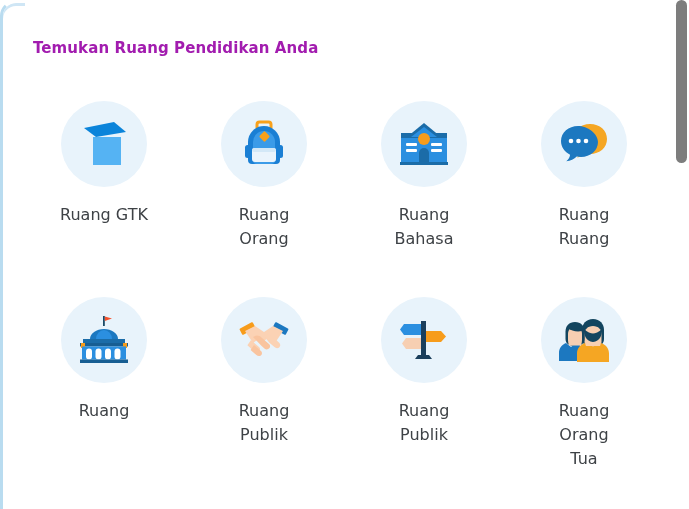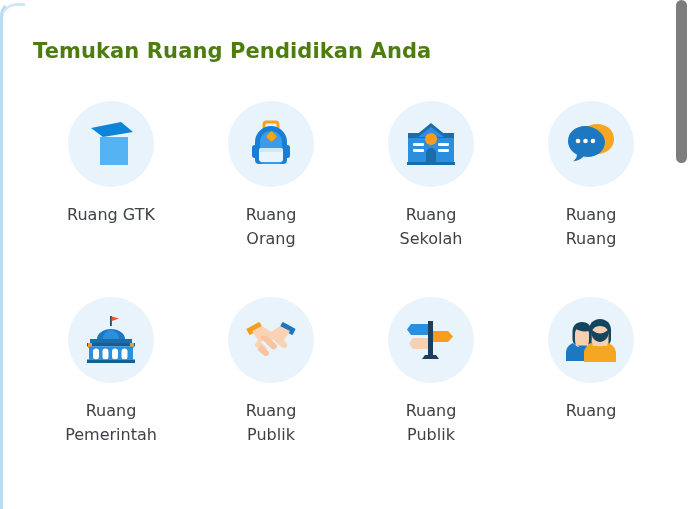--- a/index.html
+++ b/index.html
@@ -31,29 +31,29 @@
     left: -3px; top: 0;
     width: 22px; height: 22px;
     border-top: 3px solid #cfe6f5;
     border-left: 3px solid #cfe6f5;
     border-top-left-radius: 16px;
     pointer-events: none;
   }
   .page-title {
     position: absolute;
     left: 30px; top: 36px;
-    font-size: 21px;
+    font-size: 15px;
     font-weight: bold;
-    color: #4d7c0f;
+    color: #a21caf;
     letter-spacing: .1px;
     white-space: nowrap;
   }
   .grid {
     position: absolute;
-    left: 28px; top: 98px;
+    left: 21px; top: 98px;
     width: 640px;
     display: grid;
     grid-template-columns: repeat(4, 160px);
     grid-row-gap: 46px;
   }
   .tile {
     width: 160px;
     display: flex;
     flex-direction: column;
     align-items: center;
@@ -143,21 +143,21 @@
             <rect x="9" y="26" width="11" height="3" rx="1" fill="#ffffff"></rect>
             <rect x="9" y="32" width="11" height="3" rx="1" fill="#ffffff"></rect>
             <rect x="34" y="26" width="11" height="3" rx="1" fill="#ffffff"></rect>
             <rect x="34" y="32" width="11" height="3" rx="1" fill="#ffffff"></rect>
             <path d="M22 45v-9a5 5 0 0 1 10 0v9z" fill="#1b6ca8"></path>
             <rect x="3" y="45" width="48" height="3" fill="#1b6ca8"></rect>
           </svg>
         </div>
         <div class="tile-label">
           <span>Ruang</span><br>
-          <span>Sekolah</span>
+          <span>Bahasa</span>
         </div>
       </div>
 
       <div class="tile">
         <div class="circle">
           <svg width="52" height="52" viewBox="0 0 52 52">
             <path d="M32 6c10 0 17 6.6 17 15s-7 15-17 15c-1.5 0-3-.2-4.4-.5-2 2.2-5.3 3.6-8.6 4 2-1.6 3-3.6 3.2-5.6C17 31 15 26.8 15 21c0-8.4 7-15 17-15z" fill="#f5a623"></path>
             <path d="M20 8c-9.4 0-17 6.6-17 15 0 5.8 3.6 10.9 9.1 13.7-.3 2.3-1.5 4.6-3.8 6.5 4.1-.4 8-2.1 10.4-4.7 1.4.3 2.8.5 4.3.5 9.4 0 17-6.6 17-15S29.4 8 20 8z" fill="#1c78c0"></path>
             <circle cx="13" cy="23" r="2.3" fill="#ffffff"></circle>
             <circle cx="20.5" cy="23" r="2.3" fill="#ffffff"></circle>
@@ -184,21 +184,20 @@
             <rect x="5" y="33.5" width="44" height="13" fill="#2b8fe0"></rect>
             <rect x="9" y="35.5" width="6" height="11" rx="3" fill="#ffffff"></rect>
             <rect x="18.5" y="35.5" width="6" height="11" rx="3" fill="#ffffff"></rect>
             <rect x="28" y="35.5" width="6" height="11" rx="3" fill="#ffffff"></rect>
             <rect x="37.5" y="35.5" width="6" height="11" rx="3" fill="#ffffff"></rect>
             <rect x="3" y="46.5" width="48" height="3.5" fill="#175e93"></rect>
           </svg>
         </div>
         <div class="tile-label">
           <span>Ruang</span><br>
-          <span>Pemerintah</span>
         </div>
       </div>
 
       <div class="tile">
         <div class="circle">
           <svg width="54" height="54" viewBox="0 0 54 54">
             <rect x="3" y="12" width="15" height="7" rx="1" transform="rotate(-28 10.5 15.5)" fill="#f79c1b"></rect>
             <rect x="36" y="12" width="15" height="7" rx="1" transform="rotate(28 43.5 15.5)" fill="#1c78c0"></rect>
             <path d="M8 18l10-5 9 6 9-6 10 5-8 12-7-5-4 3-4-3-7 5z" fill="#fbd2b4"></path>
             <path d="M16 24c3-2 6-2 9 1l7 6c1.6 1.4 1.4 3.4 0 4.6-1.4 1.2-3.2 1-4.6-.2l-3-2.6" fill="#f9c49f"></path>
@@ -240,20 +239,21 @@
             <path d="M11 15c3 3 9 4 14 3-1-5-4-8-8-8-3 0-5 2-6 5z" fill="#13455f"></path>
             <path d="M9 30c-4.5 1.8-7 5.4-7 10v8h24v-8c0-4.6-2.5-8.2-7-10l-5 4z" fill="#1c78c0"></path>
             <path d="M28 30c-5 1.8-8 5.6-8 10.4V49h32v-8.6c0-4.8-3-8.6-8-10.4l-8 3.5z" fill="#f5a623"></path>
             <path d="M29 28c-1 .8-1 3 0 5h14c1-2 1-4.2 0-5z" fill="#f7cfb2"></path>
             <path d="M12 28c-.8.7-.8 2.6 0 4.5h12c.8-1.9.8-3.8 0-4.5z" fill="#f7cfb2"></path>
             <path d="M27 16c0 7 2 12 9 13 7-1 9-6 9-13-3 3-7 4.5-9 4.5S30 19 27 16z" fill="#13455f"></path>
           </svg>
         </div>
         <div class="tile-label">
           <span>Ruang</span><br>
+          <span>Orang Tua</span>
         </div>
       </div>
 
     </div>
   </div>
 
   <div class="scrollbar-track">
     <div class="scrollbar-thumb" style="top: 0px; height: 163px; background: rgb(125, 125, 125);"></div>
   </div>
 </div>

